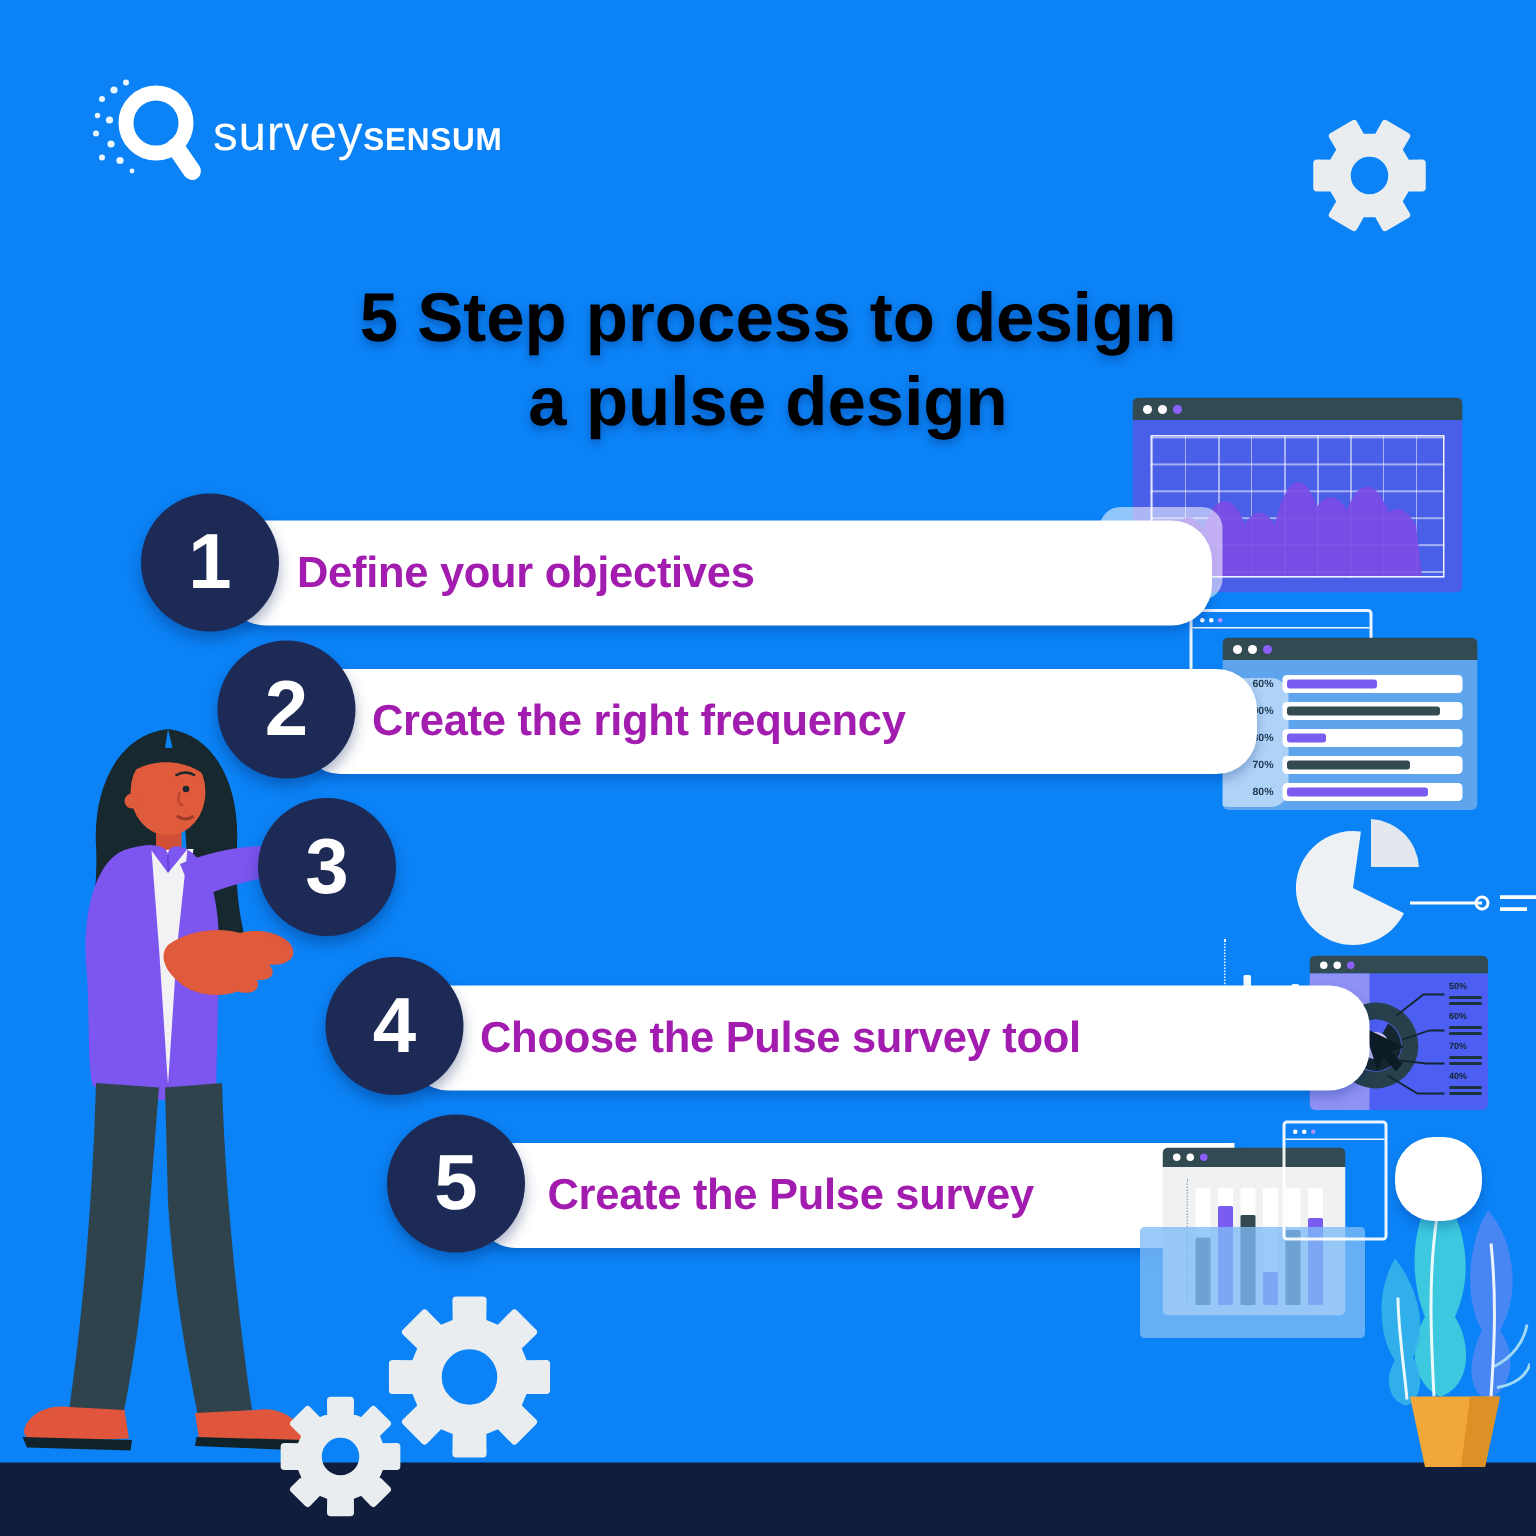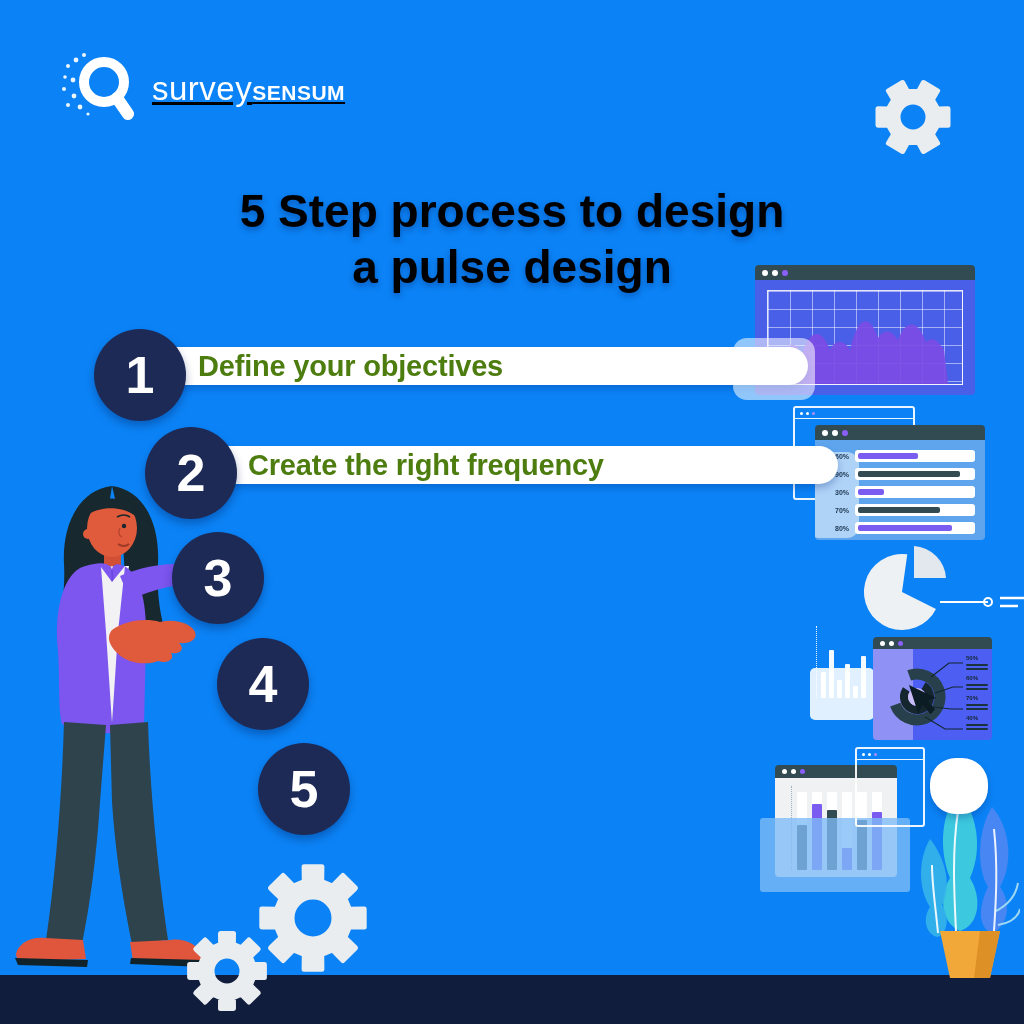--- a/index.html
+++ b/index.html
@@ -1,35 +1,35 @@
 <!DOCTYPE html>
 <html><head>
 <meta charset="utf-8">
 <style>
   html,body{margin:0;padding:0;}
   #canvas{position:relative;width:1024px;height:1024px;overflow:hidden;
     background:#0b83f6;font-family:"Liberation Sans","DejaVu Sans",sans-serif;}
 
   
-  .logo{position:absolute;left:58px;top:44px;display:flex;align-items:center;gap:10px;z-index:20;text-decoration:underline;}
+  .logo{position:absolute;left:58px;top:44px;display:flex;align-items:center;z-index:20;}
   .logo-text{color:#fff;display:flex;align-items:baseline;}
   .logo-light{font-size:33px;font-weight:300;letter-spacing:.5px;}
   .logo-bold{font-size:21px;font-weight:800;letter-spacing:.5px;}
 
   
   .title{position:absolute;left:162px;top:183px;width:700px;text-align:center;z-index:20;
     color:#000000;font-weight:800;font-size:46px;line-height:56px;
     text-shadow:0 3px 6px rgba(8,43,120,.45);}
 
   
   .step-circle{position:absolute;width:92px;height:92px;border-radius:50%;background:#1e2a56;
     color:#fff;display:flex;align-items:center;justify-content:center;font-size:52px;font-weight:700;
     z-index:30;box-shadow:0 5px 9px rgba(4,28,90,.35);}
-  .step-bar{position:absolute;height:38px;background:#fff;border-radius:27px;display:flex;align-items:center;
-    padding-left:48px;font-size:29px;font-weight:700;color:#4d7c0f;z-index:25;
+  .step-bar{position:absolute;height:70px;background:#fff;border-radius:27px;display:flex;align-items:center;
+    padding-left:48px;font-size:29px;font-weight:700;color:#a21caf;z-index:25;
     box-shadow:0 4px 7px rgba(4,40,120,.28);letter-spacing:-.2px;}
   #circle-1{left:94px;top:329px}  #bar-1{left:150px;top:347px;width:610px}
   #circle-2{left:145px;top:427px} #bar-2{left:200px;top:446px;width:590px}
   #circle-3{left:172px;top:532px} #bar-3{left:228px;top:551px;width:607px}
   #circle-4{left:217px;top:638px} #bar-4{left:272px;top:657px;width:593px}
   #circle-5{left:258px;top:743px} #bar-5{left:317px;top:762px;width:458px;border-top-right-radius:0;border-bottom-right-radius:0}
   #bar5-end{position:absolute;left:930px;top:758px;width:58px;height:56px;border-radius:26px;background:#fff;
     z-index:29;box-shadow:0 4px 7px rgba(4,40,120,.28);}
 
   
@@ -313,20 +313,26 @@
         </div>
     </div>
   </div>
 
   <div class="step-bar" id="bar-1">
       <span>Define your objectives</span>
     </div>
   <div class="step-bar" id="bar-2">
       <span>Create the right frequency</span>
     </div>
+  <div class="step-bar" id="bar-4">
+      <span>Choose the Pulse survey tool</span>
+    </div>
+  <div class="step-bar" id="bar-5">
+      <span>Create the Pulse survey</span>
+    </div>
   <div id="bar5-end"></div>
   <div class="step-circle" id="circle-1">1</div>
   <div class="step-circle" id="circle-2">2</div>
   <div class="step-circle" id="circle-3">3</div>
   <div class="step-circle" id="circle-4">4</div>
   <div class="step-circle" id="circle-5">5</div>
 
   <div id="frame-5" class="frame">
     <div class="frame-head">
       <span class="mini-dot" style="background:#fff"></span>

